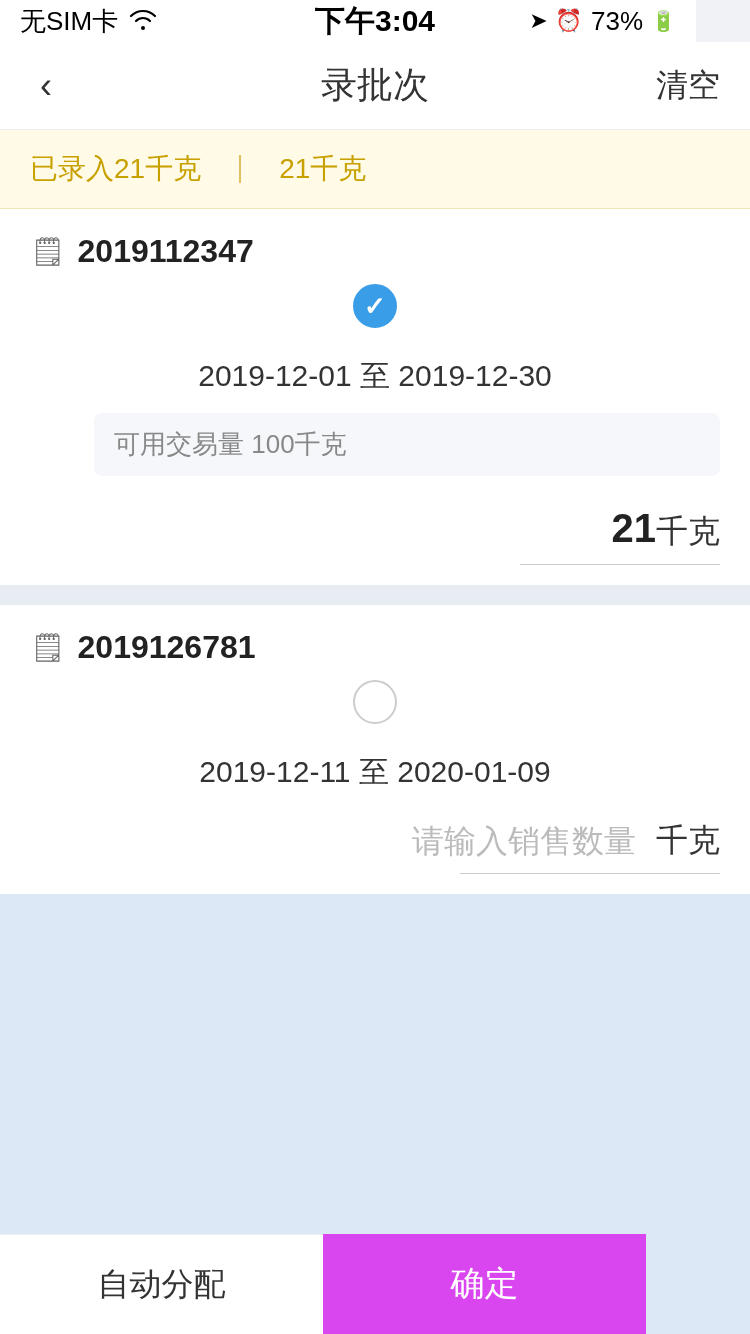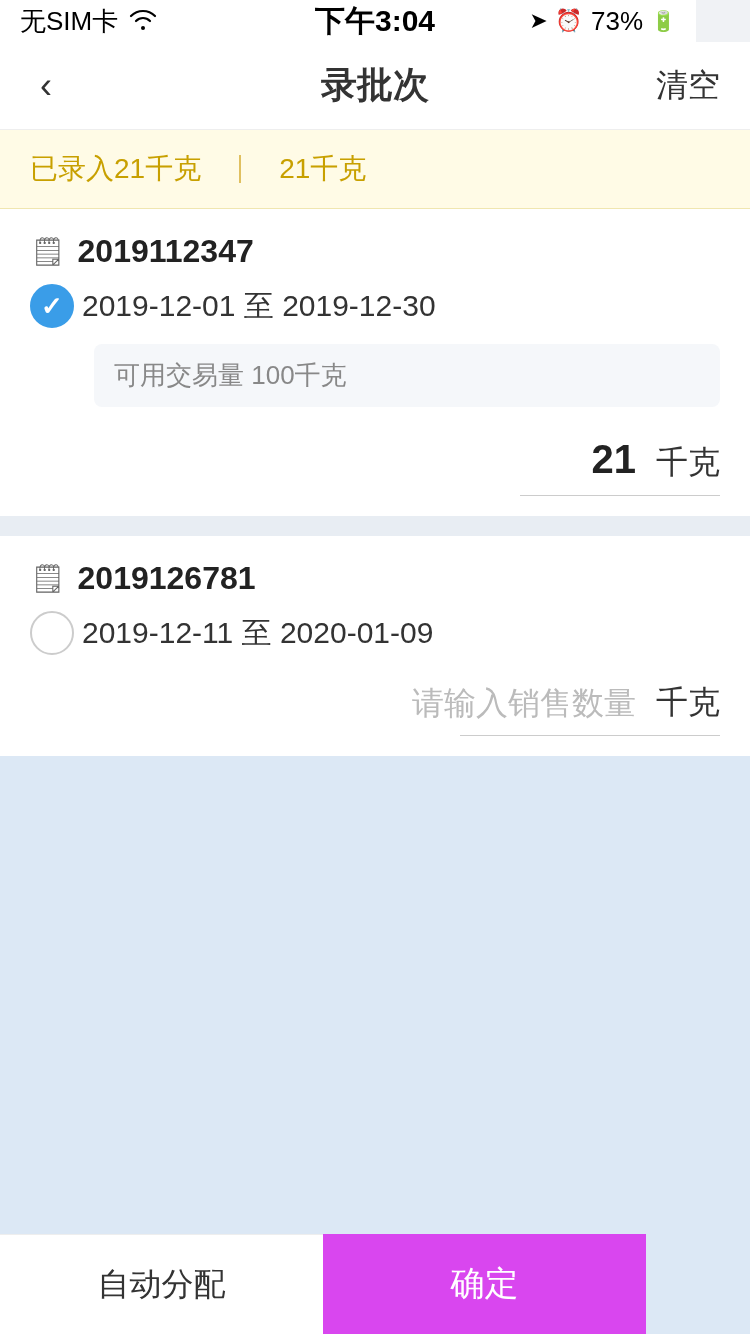--- a/index.html
+++ b/index.html
@@ -59,21 +59,21 @@
       border-bottom: 1px solid #eee;
     }
     .nav-back {
       font-size: 36px;
       color: #333;
       cursor: pointer;
       padding: 10px;
     }
     .nav-title {
       font-size: 36px;
-      font-weight: 700;
+      font-weight: 400;
       color: #333;
       position: absolute;
       left: 50%;
       transform: translateX(-50%);
     }
     .nav-clear {
       font-size: 32px;
       color: #333;
       cursor: pointer;
       text-align: right;
@@ -115,22 +115,23 @@
       color: #666;
     }
     .batch-number {
       font-size: 32px;
       font-weight: 600;
       color: #222;
     }
     .batch-row {
       display: flex;
       align-items: center;
-      gap: 8px;
+      gap: 28px;
       margin-bottom: 16px;
+      flex-direction: column;
     }
     .batch-checkbox {
       width: 44px;
       height: 44px;
       border-radius: 50%;
       border: 2px solid #ccc;
       display: flex;
       align-items: center;
       justify-content: center;
       flex-shrink: 0;
@@ -286,21 +287,21 @@
       <span class="batch-number">2019112347</span>
     </div>
     <div class="batch-row">
       <div class="batch-checkbox checked"></div>
       <span class="batch-date">2019-12-01 至 2019-12-30</span>
     </div>
     <div class="batch-avail-row">可用交易量 100千克</div>
     <div class="batch-amount-row">
       <div style="flex:1;"></div>
       <span style="display:flex;flex-direction:column;align-items:flex-end;">
-        <span style="display:flex;align-items:baseline;gap:20px;">
+        <span style="display:flex;align-items:baseline;">
           <span class="amount-number">21</span>
           <span class="amount-unit">千克</span>
         </span>
         <div style="width:200px;height:1px;background:#ccc;margin-top:10px;"></div>
       </span>
     </div>
   </div>
 
   <div class="section-divider"></div>
 

